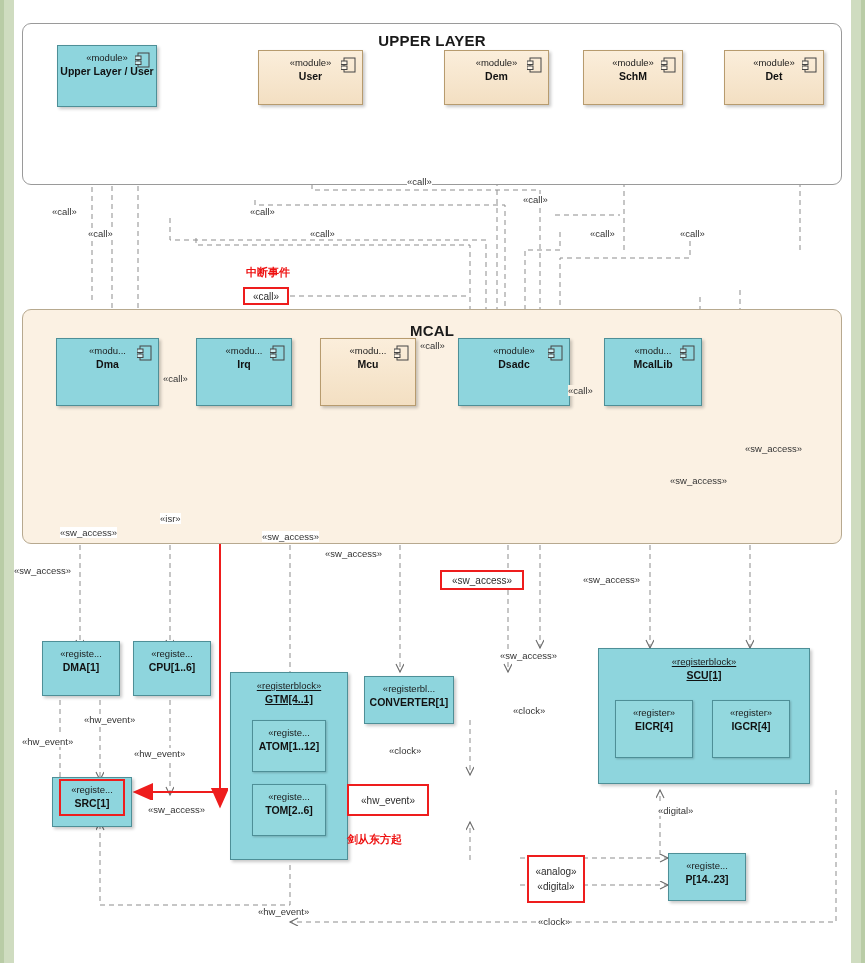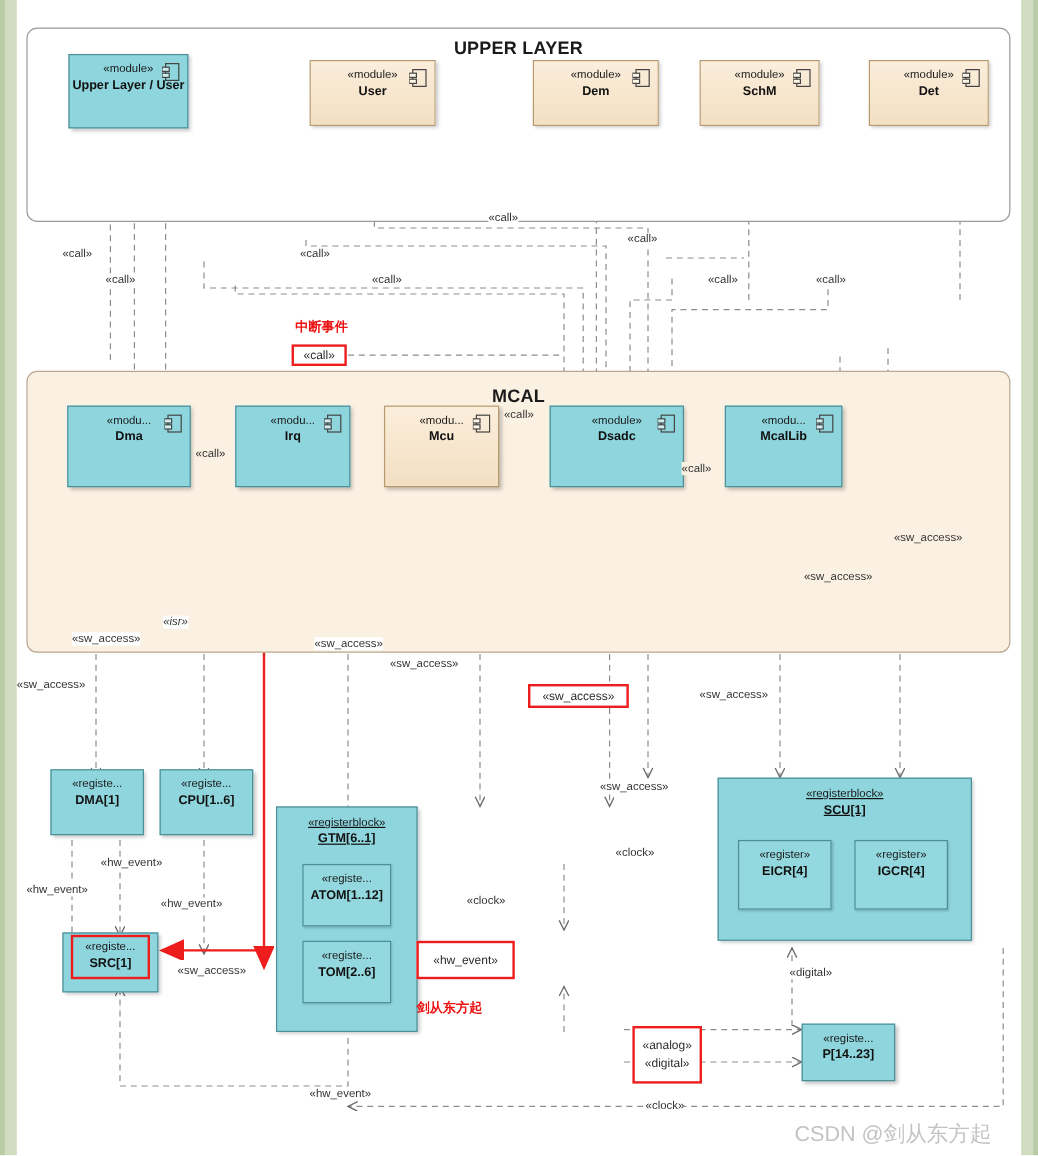--- a/index.html
+++ b/index.html
@@ -334,21 +334,21 @@
   <div class="lbl mc" style="left:420px; top:340px;">«call»</div>
   <div class="lbl mc" style="left:568px; top:385px;">«call»</div>
   <div class="lbl mc" style="left:745px; top:443px;">«sw_access»</div>
   <div class="lbl mc" style="left:670px; top:475px;">«sw_access»</div>
 
   <div class="cn-red" style="left:246px; top:265px;">中断事件</div>
   <div class="redbox" style="left:243px; top:287px; width:46px; height:18px;">
     <span>«call»</span>
   </div>
 
-  <div class="lbl cn" style="left:136px; top:513px;font-style:italic;">«isr»</div>
+  <div class="lbl cn" style="left:160px; top:513px;">«isr»</div>
   <div class="lbl cn" style="left:60px; top:527px;">«sw_access»</div>
   <div class="lbl cn" style="left:14px; top:565px;">«sw_access»</div>
   <div class="lbl cn" style="left:262px; top:531px;">«sw_access»</div>
   <div class="lbl cn" style="left:325px; top:548px;">«sw_access»</div>
   <div class="lbl cn" style="left:583px; top:574px;">«sw_access»</div>
 
   <div class="redbox" style="left:440px; top:570px; width:84px; height:20px;">
     <span>«sw_access»</span>
   </div>
 
@@ -364,31 +364,35 @@
   </div>
 
   <div class="node" style="left:52px; top:777px; width:80px; height:50px;">
     <span class="stereo">«registe...</span>
     <span class="nm">SRC[1]</span>
   </div>
   <div class="redbox onnode" style="left:59px; top:779px; width:66px; height:37px;"></div>
 
   <div class="node block" style="left:230px; top:672px; width:118px; height:188px;">
     <span class="stereo">«registerblock»</span>
-    <span class="nm">GTM[6..1]</span>
+    <span class="nm">GTM[4..1]</span>
   </div>
   <div class="node inner" style="left:252px; top:720px; width:74px; height:52px;">
     <span class="stereo">«registe...</span>
     <span class="nm">ATOM[1..12]</span>
   </div>
   <div class="node inner" style="left:252px; top:784px; width:74px; height:52px;">
     <span class="stereo">«registe...</span>
     <span class="nm">TOM[2..6]</span>
   </div>
 
+  <div class="node" style="left:364px; top:676px; width:90px; height:48px;">
+    <span class="stereo">«registerbl...</span>
+    <span class="nm">CONVERTER[1]</span>
+  </div>
 
 
   <div class="node block" style="left:598px; top:648px; width:212px; height:136px;">
     <span class="stereo">«registerblock»</span>
     <span class="nm">SCU[1]</span>
   </div>
   <div class="node inner" style="left:615px; top:700px; width:78px; height:58px;">
     <span class="stereo">«register»</span>
     <span class="nm">EICR[4]</span>
   </div>
@@ -416,14 +420,13 @@
   <div class="redbox" style="left:347px; top:784px; width:82px; height:32px;">
     <span>«hw_event»</span>
   </div>
   <div class="cn-red" style="left:347px; top:832px;">剑从东方起</div>
 
   <div class="redbox stacked" style="left:527px; top:855px; width:58px; height:48px;">
     <span>«analog»</span>
     <span>«digital»</span>
   </div>
 
-  <div class="watermark" style="left:662px; top:933px;">CSDN @剑从东方起</div>
 </div>
 
 </body></html>

